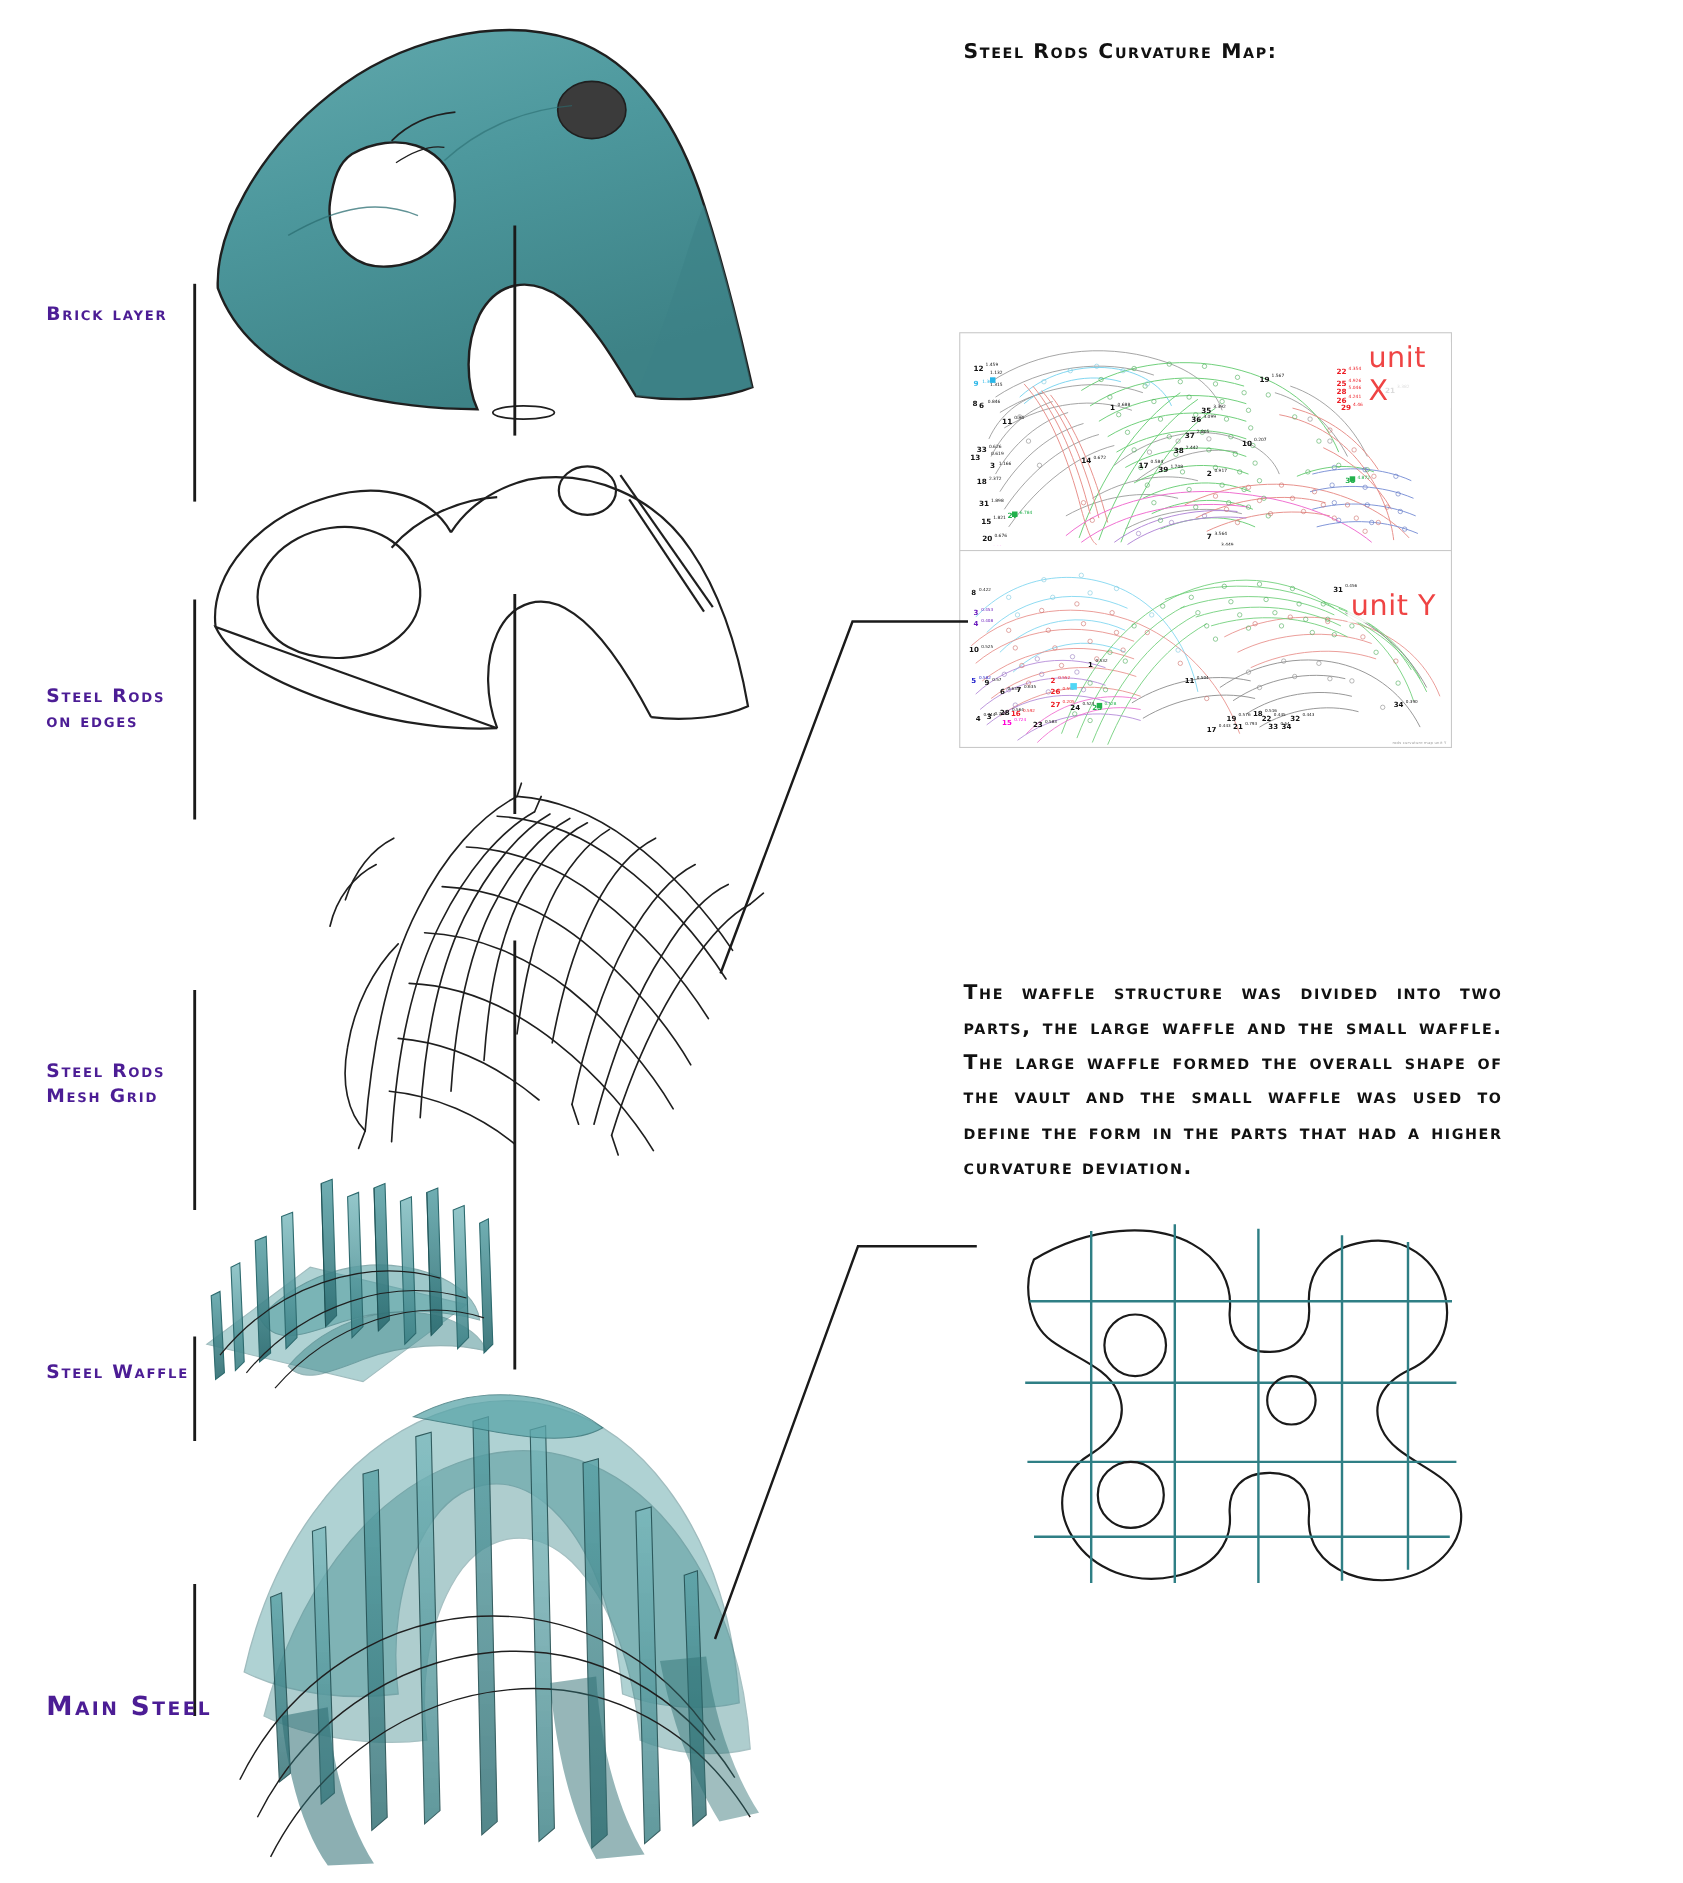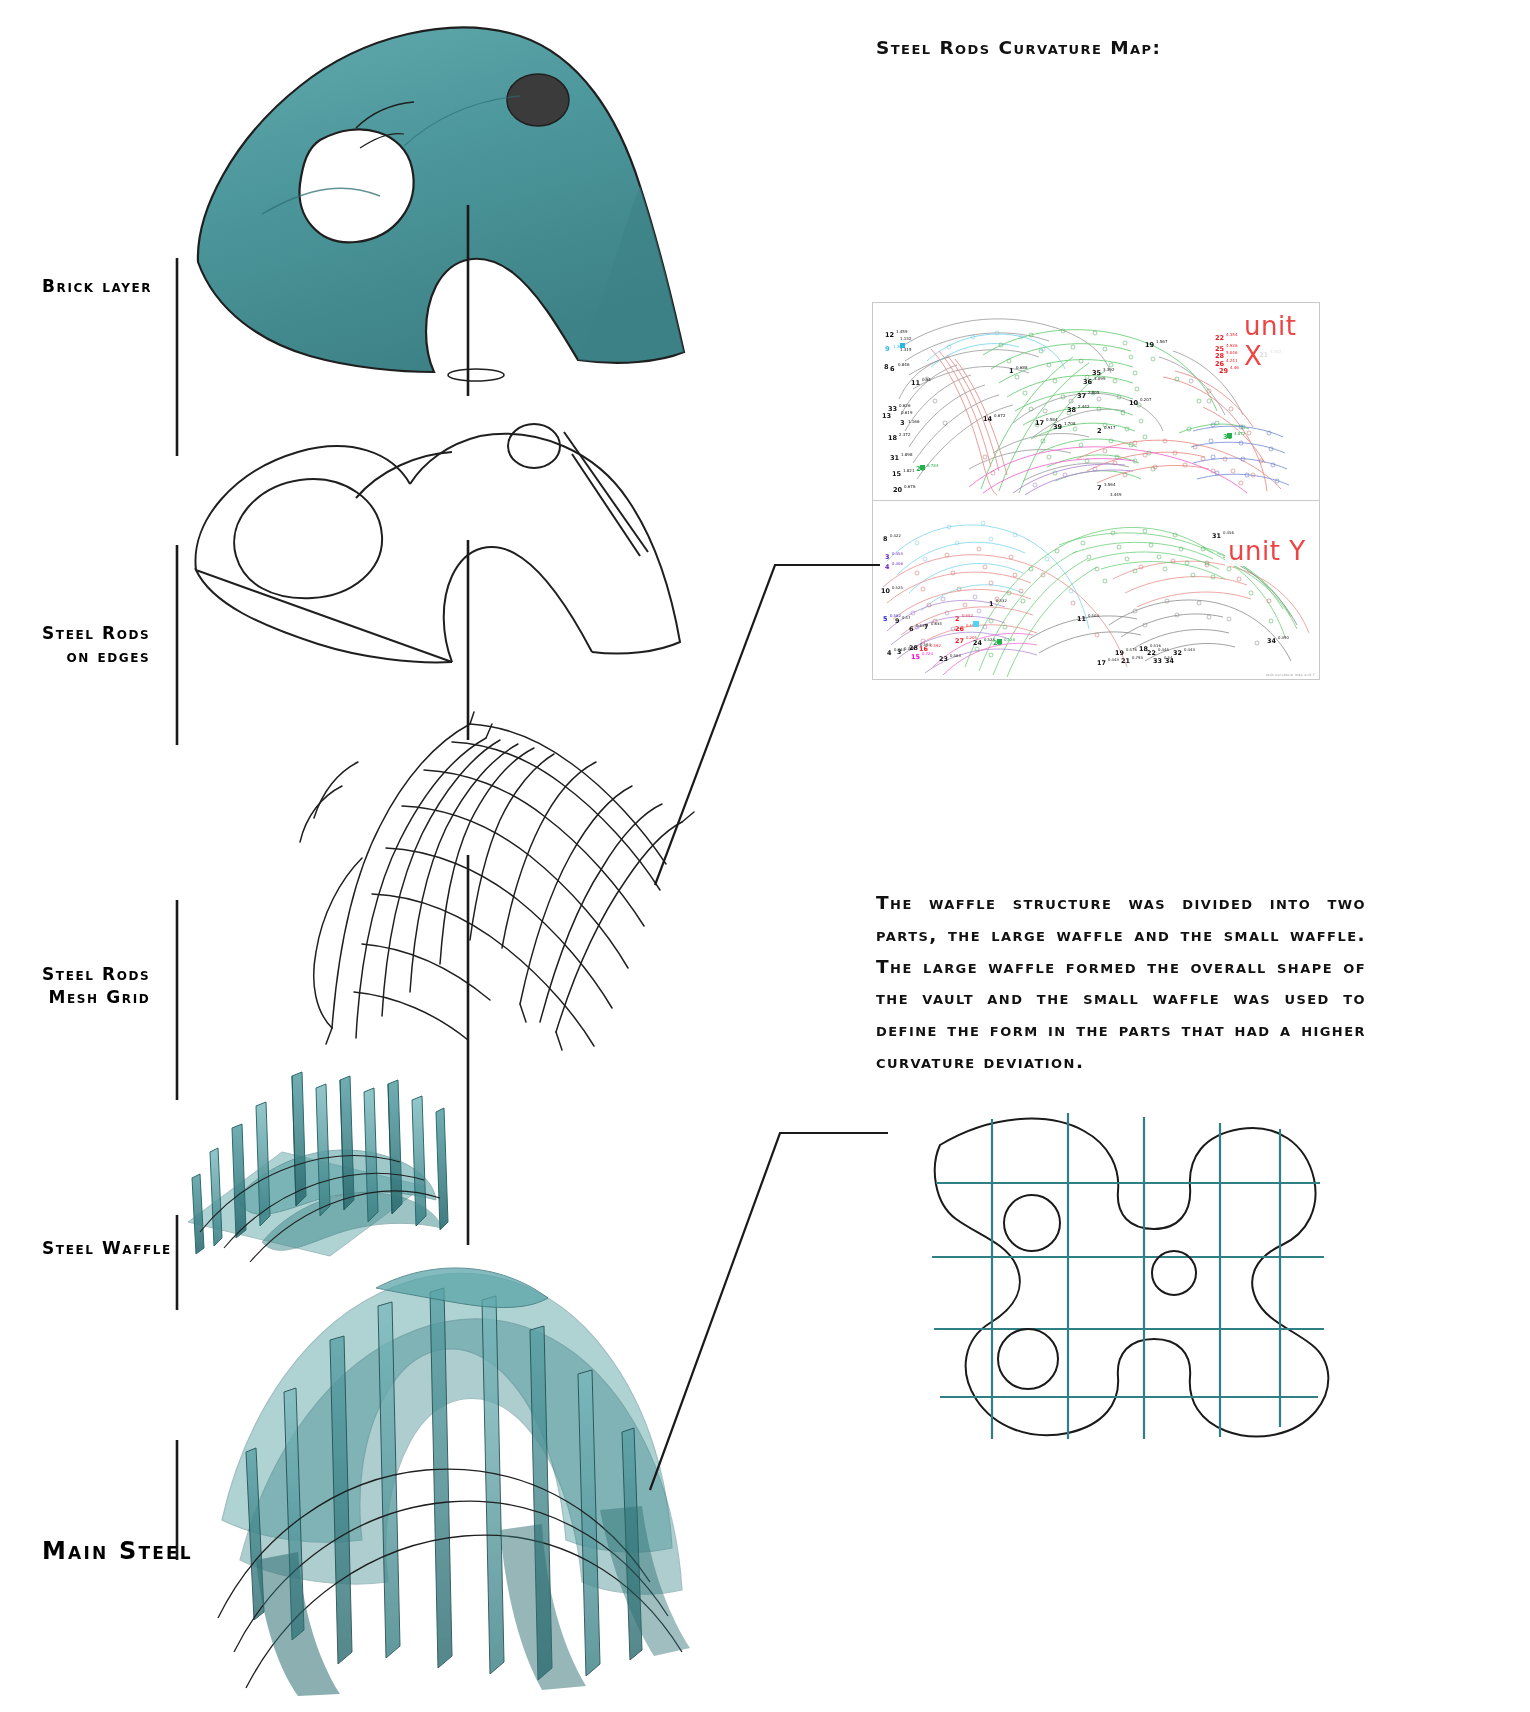--- a/index.html
+++ b/index.html
@@ -22,24 +22,24 @@
     width: 860px; height: 1712px;
   }
   #left-panel svg { display: block; }
 
   .layer-label {
     position: absolute;
     font-family: "DejaVu Sans", "Liberation Sans", sans-serif;
     font-variant: small-caps;
     font-weight: 600;
     letter-spacing: 1.6px;
-    color: #000000;
+    color: #4c1d95;
     line-height: 1.35;
     white-space: pre-line;
-    text-align: right;
+    text-align: left;
   }
   .layer-label.sz-normal { font-size: 17px; }
   .layer-label.sz-big    { font-size: 24px; letter-spacing: 2.2px; }
 
   
   #right-panel {
     position: absolute;
     left: 860px; top: 12px;
     width: 670px; height: 1712px;
   }

